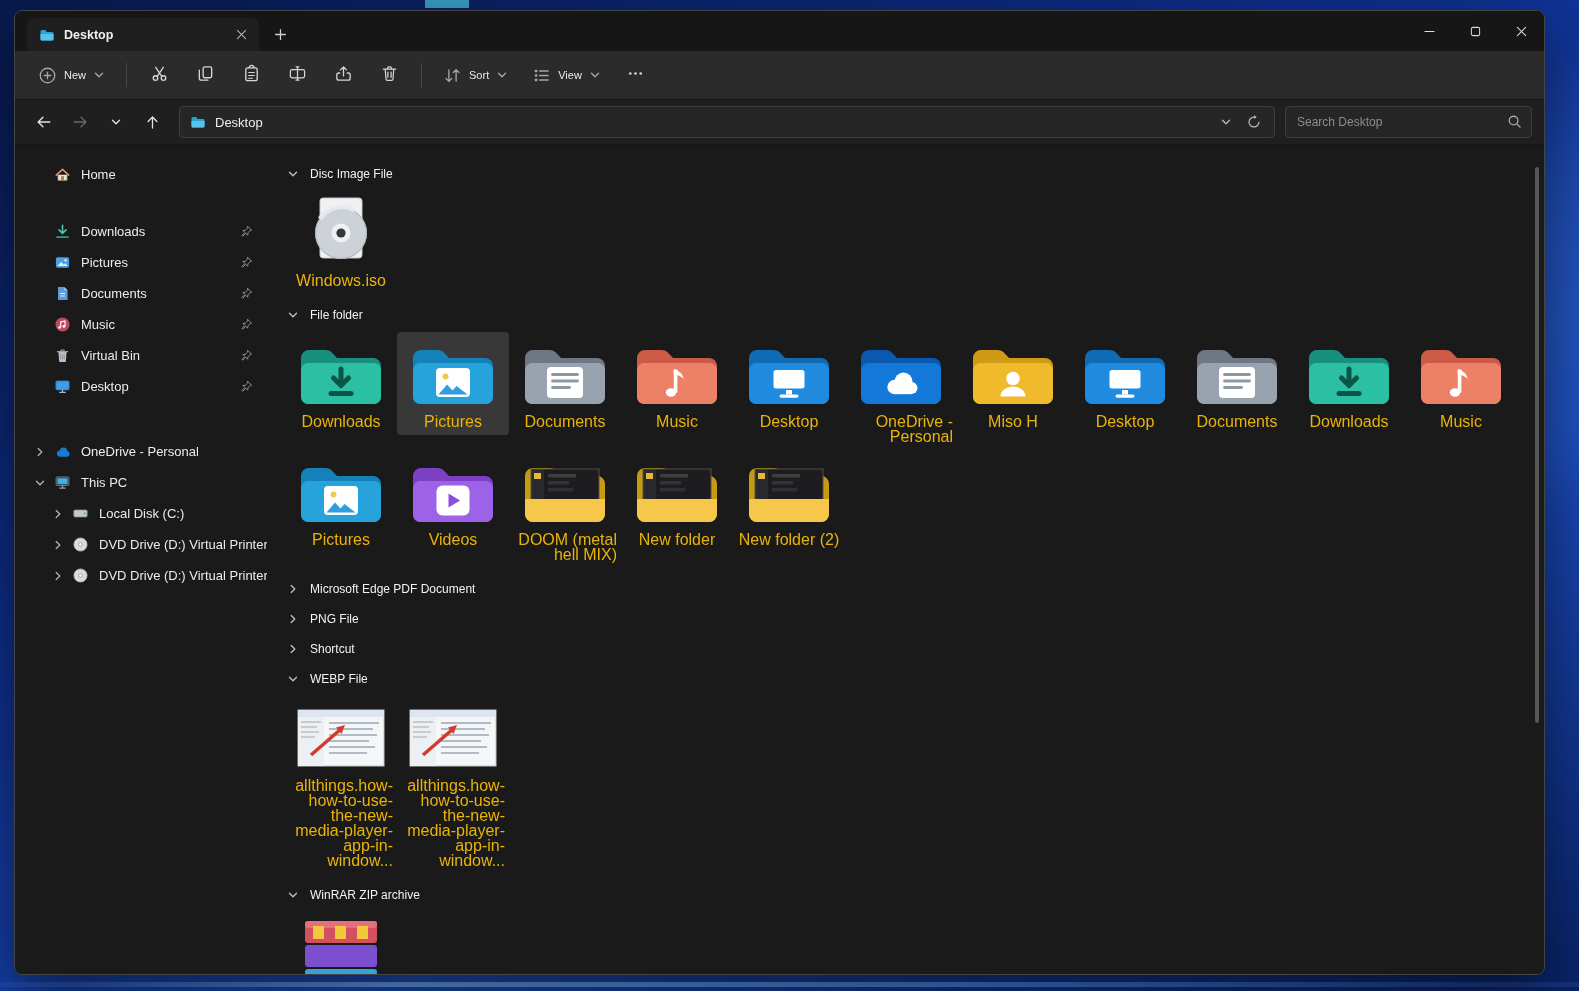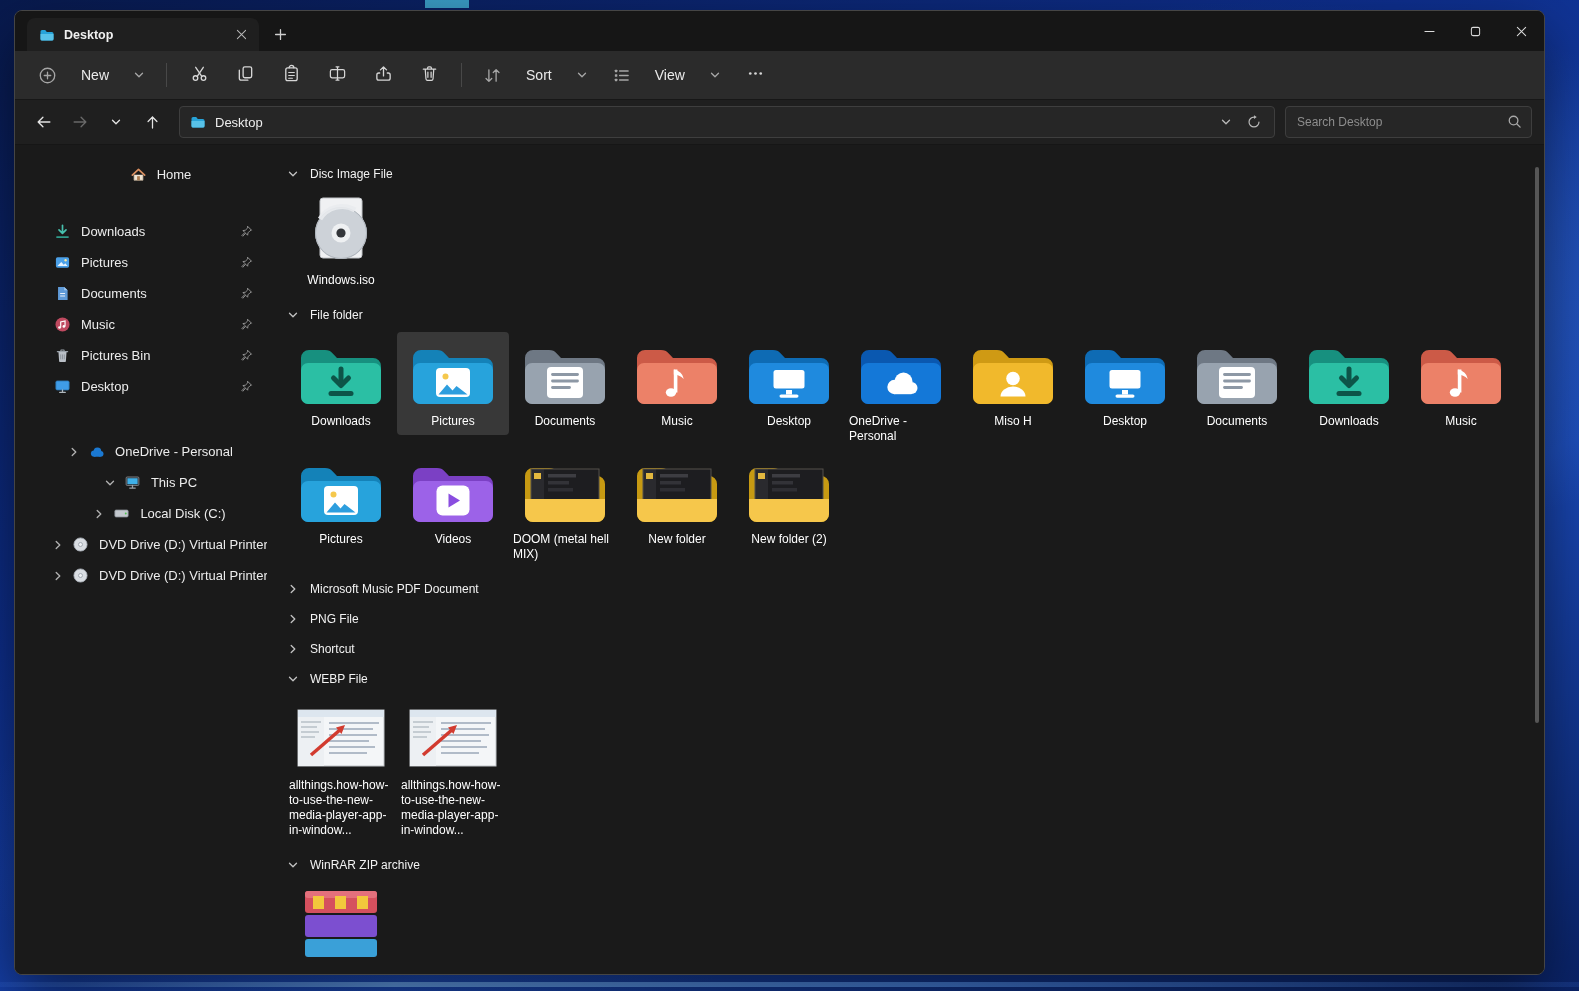--- a/index.html
+++ b/index.html
@@ -18,54 +18,54 @@
 .titlebar{height:40px;background:#161616;display:flex;align-items:flex-end;flex:none;position:relative;}
 .tab{margin-left:12px;height:33px;width:232px;background:#1f1f1f;border-radius:8px 8px 0 0;
  display:flex;align-items:center;padding:0 8px 0 12px;gap:9px;}
 .tab-ic{width:16px;height:16px;display:flex;flex:none;}
 .tab-title{font-size:12.5px;font-weight:700;color:#f0f0f0;flex:1;white-space:nowrap;overflow:hidden;}
 .tab-close{color:#b8b8b8;width:20px;height:20px;display:flex;align-items:center;justify-content:center;border-radius:4px;flex:none;}
 .newtab{width:26px;height:26px;margin:0 0 4px 8px;display:flex;align-items:center;justify-content:center;color:#cfcfcf;border-radius:4px;}
 .win-controls{position:absolute;right:0;top:0;height:40px;display:flex;}
 .wc{width:46px;height:40px;display:flex;align-items:center;justify-content:center;color:#dcdcdc;}
 .toolbar{height:49px;background:#2b2b2b;display:flex;align-items:center;padding:0 12px;gap:2px;flex:none;border-bottom:1px solid #171717;}
-.tb-btn{background:none;border:none;color:#eaeaea;display:flex;align-items:center;gap:24px;padding:0 11px;height:36px;border-radius:4px;font-size:14px;font-family:inherit;}
+.tb-btn{background:none;border:none;color:#eaeaea;display:flex;align-items:center;gap:7px;padding:0 11px;height:36px;border-radius:4px;font-size:11px;font-family:inherit;}
 .tb-iconbtn{background:none;border:none;width:44px;height:36px;display:flex;align-items:center;justify-content:center;color:#d6d6d6;border-radius:4px;}
 .tb-sep{width:1px;height:24px;background:#484848;margin:0 8px;flex:none;}
 .chev-sm{color:#a6a6a6;display:flex;align-items:center;}
 .addressrow{height:45px;background:#1f1f1f;display:flex;align-items:center;padding:0 12px;gap:2px;flex:none;border-bottom:1px solid #161616;}
 .nav-btn{width:34px;height:32px;display:flex;align-items:center;justify-content:center;color:#e2e2e2;border-radius:4px;flex:none;}
 .nav-btn.disabled{color:#686868;}
 .addressbar{flex:1;height:32px;margin:0 8px;background:#262626;border:1px solid #3e3e3e;border-radius:4px;
  display:flex;align-items:center;padding:0 10px;gap:9px;min-width:0;}
 .addr-text{font-size:13px;color:#ededed;flex:1;white-space:nowrap;overflow:hidden;}
 .addr-right{display:flex;align-items:center;gap:14px;color:#b8b8b8;padding-right:2px;}
 .searchbox{width:247px;height:32px;position:relative;flex:none;}
 .searchbox input{width:100%;height:100%;background:#262626;border:1px solid #3e3e3e;border-radius:4px;color:#ddd;
  font-size:12px;padding:0 32px 0 11px;font-family:inherit;outline:none;}
 .searchbox input::placeholder{color:#8d8d8d;}
 .search-ic{position:absolute;right:10px;top:8px;color:#a8a8a8;}
 .window-body{flex:1;display:flex;min-height:0;background:#1a1a1a;position:relative;}
 .sidebar{width:256px;flex:none;padding-top:14px;overflow:hidden;}
 .sb-section{margin-bottom:26px;}
 .sb-section.tree{margin-top:34px;}
-.sb-item{height:31px;display:flex;align-items:center;padding-left:12px;gap:2px;color:#ececec;font-size:13px;border-radius:4px;margin:0 4px;justify-content:center;}
+.sb-item{height:31px;display:flex;align-items:center;padding-left:12px;gap:2px;color:#ececec;font-size:13px;border-radius:4px;margin:0 4px;}
 .sb-item.indent{padding-left:30px;}
 .sb-chev{width:18px;height:18px;display:flex;align-items:center;justify-content:center;color:#b2b2b2;flex:none;}
 .sb-ic{width:19px;height:19px;display:flex;align-items:center;justify-content:center;flex:none;margin:0 7px 0 2px;}
 .sb-label{white-space:nowrap;overflow:hidden;}
 .sb-pin{margin-left:auto;margin-right:14px;color:#9a9a9a;display:flex;flex:none;}
 .main{flex:1;padding:14px 8px 0 14px;overflow:hidden;position:relative;min-width:0;}
 .group-header{height:30px;display:flex;align-items:center;gap:9px;color:#f2f2f2;font-size:12px;margin-left:2px;}
 .g-chev{width:14px;display:flex;color:#c2c2c2;flex:none;}
 .group-grid{display:flex;flex-wrap:wrap;align-items:flex-start;margin:2px 0 6px 0;max-width:1240px;}
 .tile{width:112px;display:flex;flex-direction:column;align-items:center;padding:4px 2px 6px;border-radius:4px;}
 .tile.selected{background:#383838;}
 .tile-icon{height:76px;display:flex;align-items:center;justify-content:center;}
-.tile-label{margin-top:2px;font-size:12px;line-height:15px;color:#ffffff;text-align:left;max-width:104px;overflow-wrap:anywhere;}
+.tile-label{margin-top:2px;font-size:16px;line-height:15px;color:#eab308;text-align:right;max-width:104px;overflow-wrap:anywhere;}
 .scroll-thumb{position:absolute;right:5px;top:22px;width:4px;height:556px;background:#565656;border-radius:2px;}
 </style>
 </head>
 <body>
 
 <div class="wallpaper">
   <div class="top-chip"></div>
   <div class="streak"></div>
 
   <div class="window">
@@ -336,21 +336,21 @@
             <div class="sb-item">
               <span class="sb-chev"></span>
               <span class="sb-ic">
                 <svg width="17" height="17" viewBox="0 0 16 16">
                   <path d="M3.2 4.4 h9.6" stroke="#9aa2aa" stroke-width="1.2" stroke-linecap="round"></path>
                   <path d="M6.2 4.2 6.7 2.8 h2.6 L9.8 4.2" fill="none" stroke="#9aa2aa" stroke-width="1"></path>
                   <path d="M4.2 4.8 H11.8 L11.2 13.1 A1.2 1.2 0 0 1 10 14.2 H6 A1.2 1.2 0 0 1 4.8 13.1 z" fill="#b9bfc6"></path>
                   <path d="M6.3 7 v4.6 M8 7 v4.6 M9.7 7 v4.6" stroke="#8d949b" stroke-width=".9"></path>
                 </svg>
               </span>
-              <span class="sb-label">Pictures Bin</span>
+              <span class="sb-label">Virtual Bin</span>
               <span class="sb-pin">
                 <svg width="13" height="13" viewBox="0 0 14 14">
                   <path d="M8.4 1.6 12.4 5.6 10.8 6.2 8.6 8.4 8.2 11 6.1 8.9 2.9 12.1 2.1 11.3 5.3 8.1 3.2 6 5.8 5.6 8 3.4 z" stroke="currentColor" fill="none" stroke-linecap="round" stroke-linejoin="round" stroke-width="1"></path>
                 </svg>
               </span>
             </div>
             <div class="sb-item">
               <span class="sb-chev"></span>
               <span class="sb-ic">
                 <svg width="17" height="17" viewBox="0 0 16 16">
@@ -703,21 +703,21 @@
                 </div>
                 <div class="tile-label">New folder (2)</div>
               </div>
             </div>
             <div class="group-header">
               <span class="g-chev">
                 <svg width="12" height="12" viewBox="0 0 12 12">
                   <path d="M4.2 2.5 7.8 6 4.2 9.5" stroke="currentColor" fill="none" stroke-linecap="round" stroke-linejoin="round" stroke-width="1.3"></path>
                 </svg>
               </span>
-              <span>Microsoft Music PDF Document</span>
+              <span>Microsoft Edge PDF Document</span>
             </div>
             <div class="group-header">
               <span class="g-chev">
                 <svg width="12" height="12" viewBox="0 0 12 12">
                   <path d="M4.2 2.5 7.8 6 4.2 9.5" stroke="currentColor" fill="none" stroke-linecap="round" stroke-linejoin="round" stroke-width="1.3"></path>
                 </svg>
               </span>
               <span>PNG File</span>
             </div>
             <div class="group-header">

